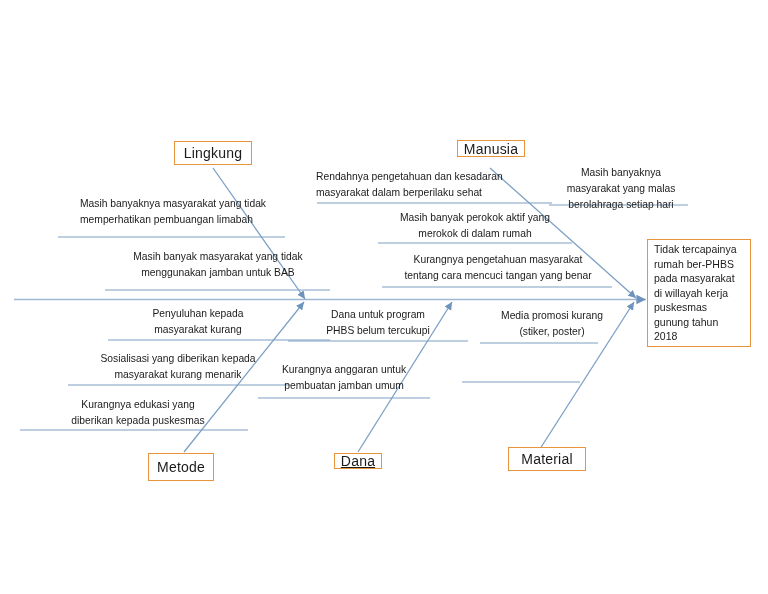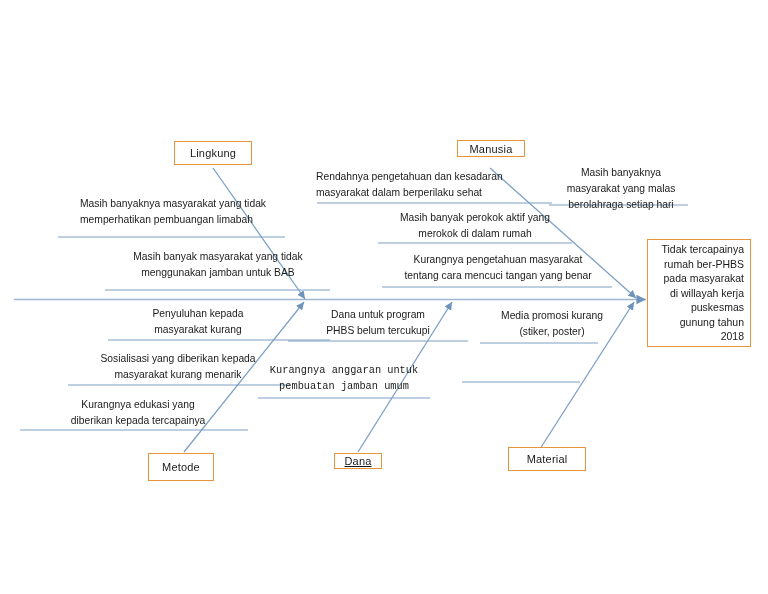--- a/index.html
+++ b/index.html
@@ -27,36 +27,36 @@
     top: 0;
     width: 768px;
     height: 594px;
   }
   .cat-box {
     position: absolute;
     box-sizing: border-box;
     border: 1.6px solid #E8943A;
     background: #ffffff;
     color: #1a1a1a;
-    font-size: 11px;
+    font-size: 14px;
     display: flex;
     align-items: center;
     justify-content: center;
     letter-spacing: 0.2px;
     white-space: nowrap;
   }
   .effect-box {
     position: absolute;
     box-sizing: border-box;
     border: 1.6px solid #E8943A;
     background: #ffffff;
     color: #1a1a1a;
     font-size: 10.5px;
     line-height: 14.5px;
-    text-align: right;
+    text-align: left;
     display: flex;
     align-items: center;
     justify-content: center;
     padding: 4px 6px;
   }
   .cause {
     position: absolute;
     color: #1a1a1a;
     font-size: 10.3px;
     line-height: 16px;
@@ -142,25 +142,25 @@
 masyarakat yang malas
 berolahraga setiap hari</div>
 
   <div class="cause c-center" style="left:108px; top:306px; width:180px;">Penyuluhan kepada
 masyarakat kurang</div>
 
   <div class="cause c-center" style="left:66px; top:351px; width:224px;">Sosialisasi yang diberikan kepada
 masyarakat kurang menarik</div>
 
   <div class="cause c-center" style="left:48px; top:397px; width:180px;">Kurangnya edukasi yang
-diberikan kepada tercapainya</div>
+diberikan kepada puskesmas</div>
 
   <div class="cause c-center" style="left:300px; top:307px; width:156px;">Dana untuk program
 PHBS belum tercukupi</div>
 
-  <div class="cause c-center" style="left:258px; top:362px; width:172px;font-family:Liberation Mono, monospace;">Kurangnya anggaran untuk
+  <div class="cause c-center" style="left:258px; top:362px; width:172px;">Kurangnya anggaran untuk
 pembuatan jamban umum</div>
 
   <div class="cause c-center" style="left:478px; top:308px; width:148px;">Media promosi kurang
 (stiker, poster)</div>
 
 
 </div>
 
 </body></html>

